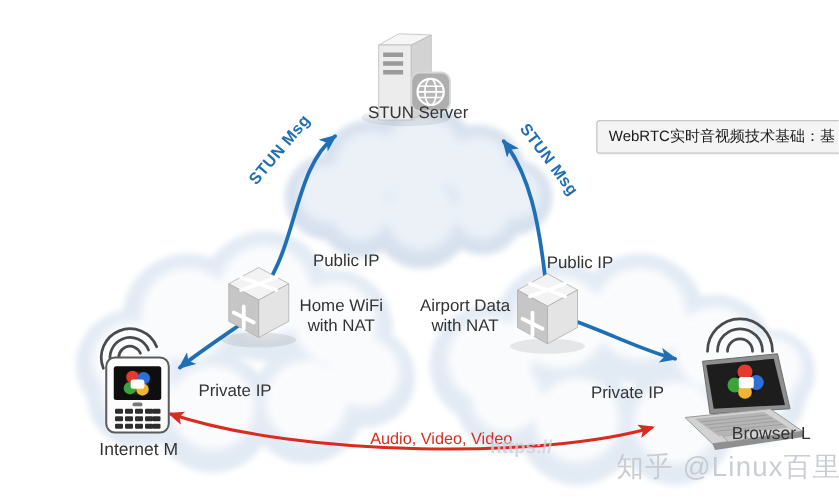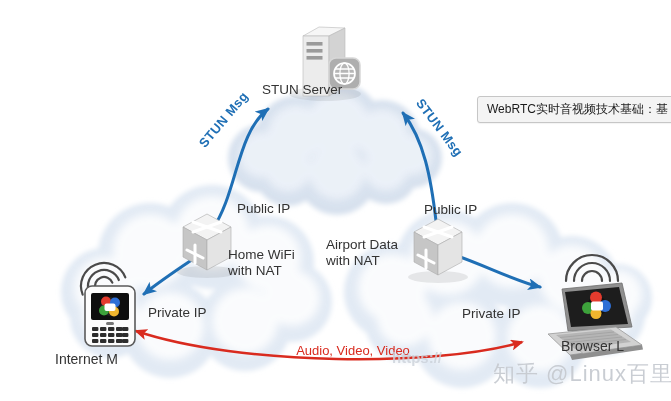--- a/index.html
+++ b/index.html
@@ -2,21 +2,21 @@
 <html><head>
 <meta charset="utf-8">
 <style>
   html,body{margin:0;padding:0;background:#fff;}
   .canvas{
     position:relative;width:671px;height:401px;background:#ffffff;
     overflow:hidden;font-family:"Liberation Sans",sans-serif;
   }
   .canvas svg{position:absolute;left:0;top:0;}
   .lbl{
-    position:absolute;color:#333;font-size:13.5px;text-align:left;
+    position:absolute;color:#333;font-size:13.5px;text-align:center;
     line-height:1.18;white-space:nowrap;
   }
   .lbl.big{font-size:14px;}
   .stunmsg{
     position:absolute;color:#1f6fb5;font-size:13px;font-weight:bold;
     letter-spacing:.4px;text-align:center;white-space:nowrap;
   }
   .rot-left{transform:rotate(-50deg);}
   .rot-right{transform:rotate(53deg);}
   .media-lbl{position:absolute;color:#d92b1f;font-size:13px;text-align:center;white-space:nowrap;}
@@ -246,21 +246,21 @@
     </g>
   </svg>
 
   <div class="lbl" style="left:262px;top:82px;width:145px;">STUN Server</div>
 
 
   <div class="lbl" style="left:237px;top:201px;width:80px;">Public IP</div>
 
   <div class="lbl" style="left:424px;top:202px;width:80px;">Public IP</div>
 
-  <div class="lbl" style="left:228px;top:247px;width:90px;">
+  <div class="lbl" style="left:228px;top:237px;width:90px;">
     <div>Home WiFi</div>
     <div>with NAT</div>
   </div>
 
   <div class="lbl" style="left:326px;top:237px;width:92px;">
     <div>Airport Data</div>
     <div>with NAT</div>
   </div>
 
   <div class="lbl" style="left:148px;top:305px;width:80px;">Private IP</div>

